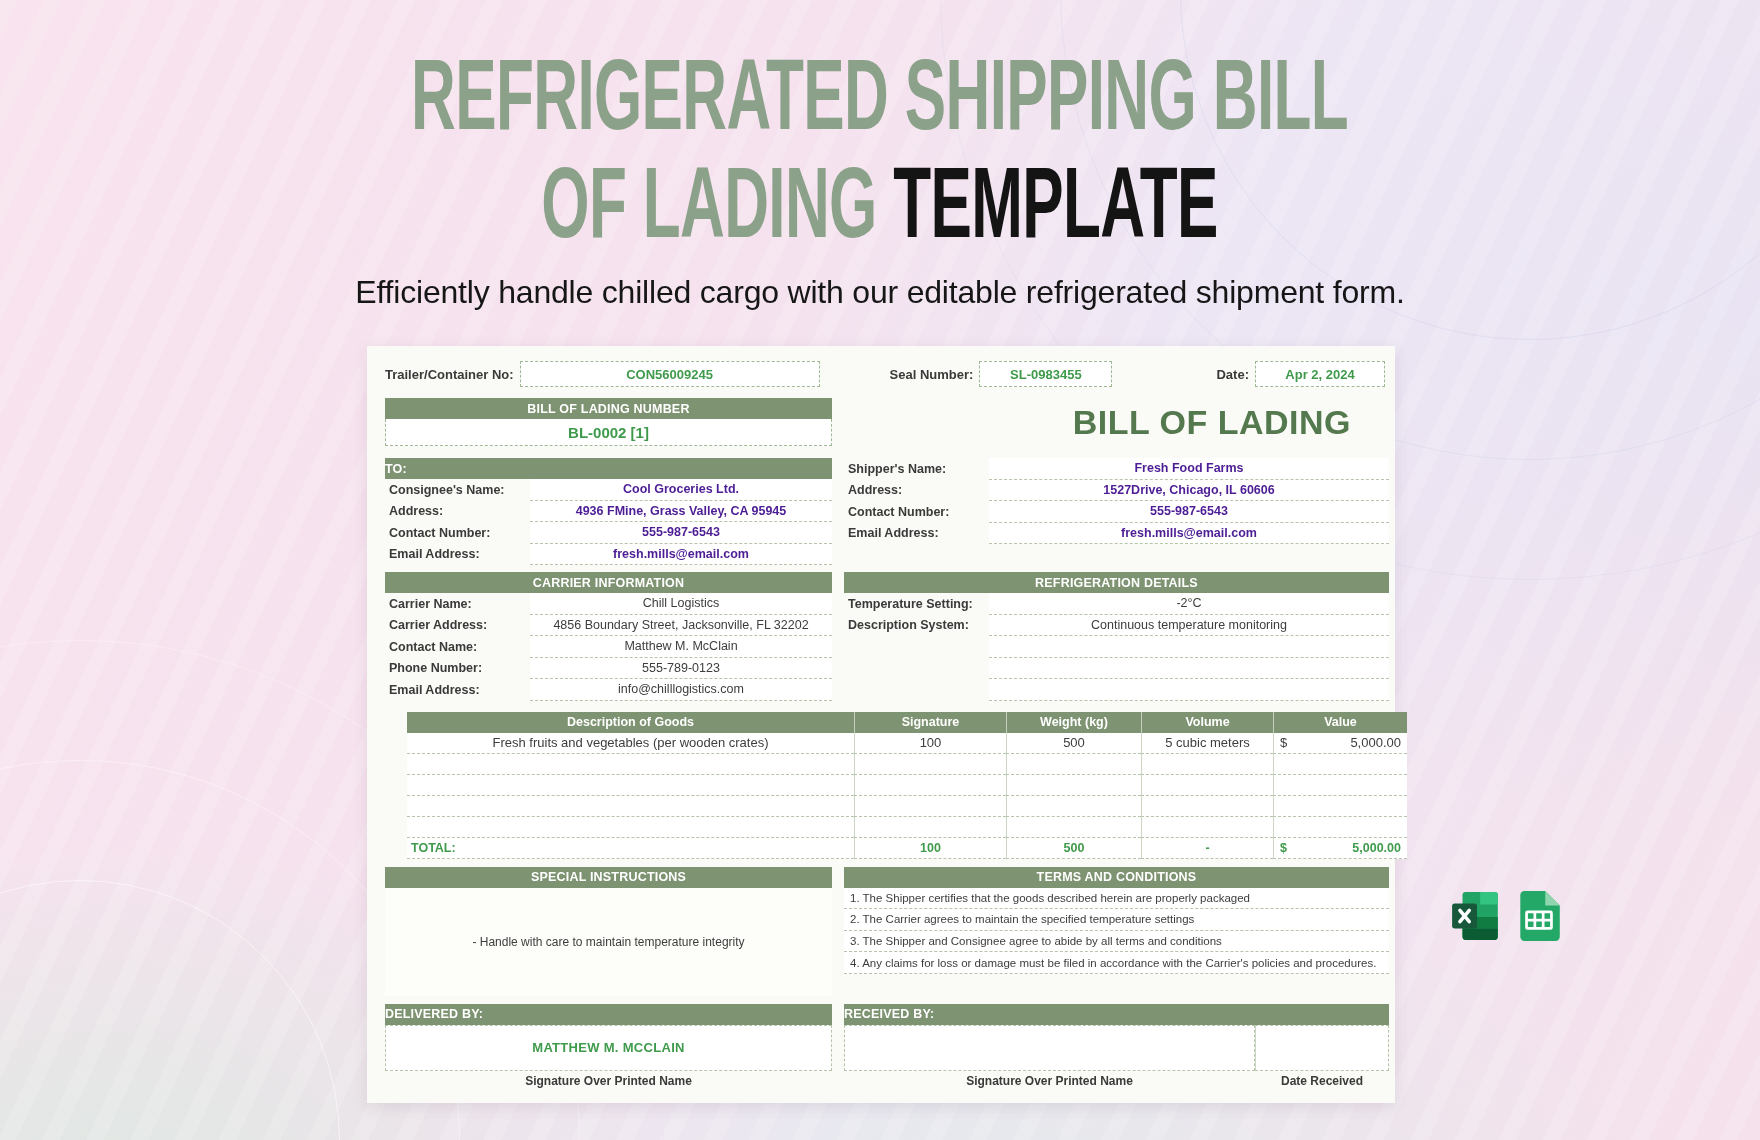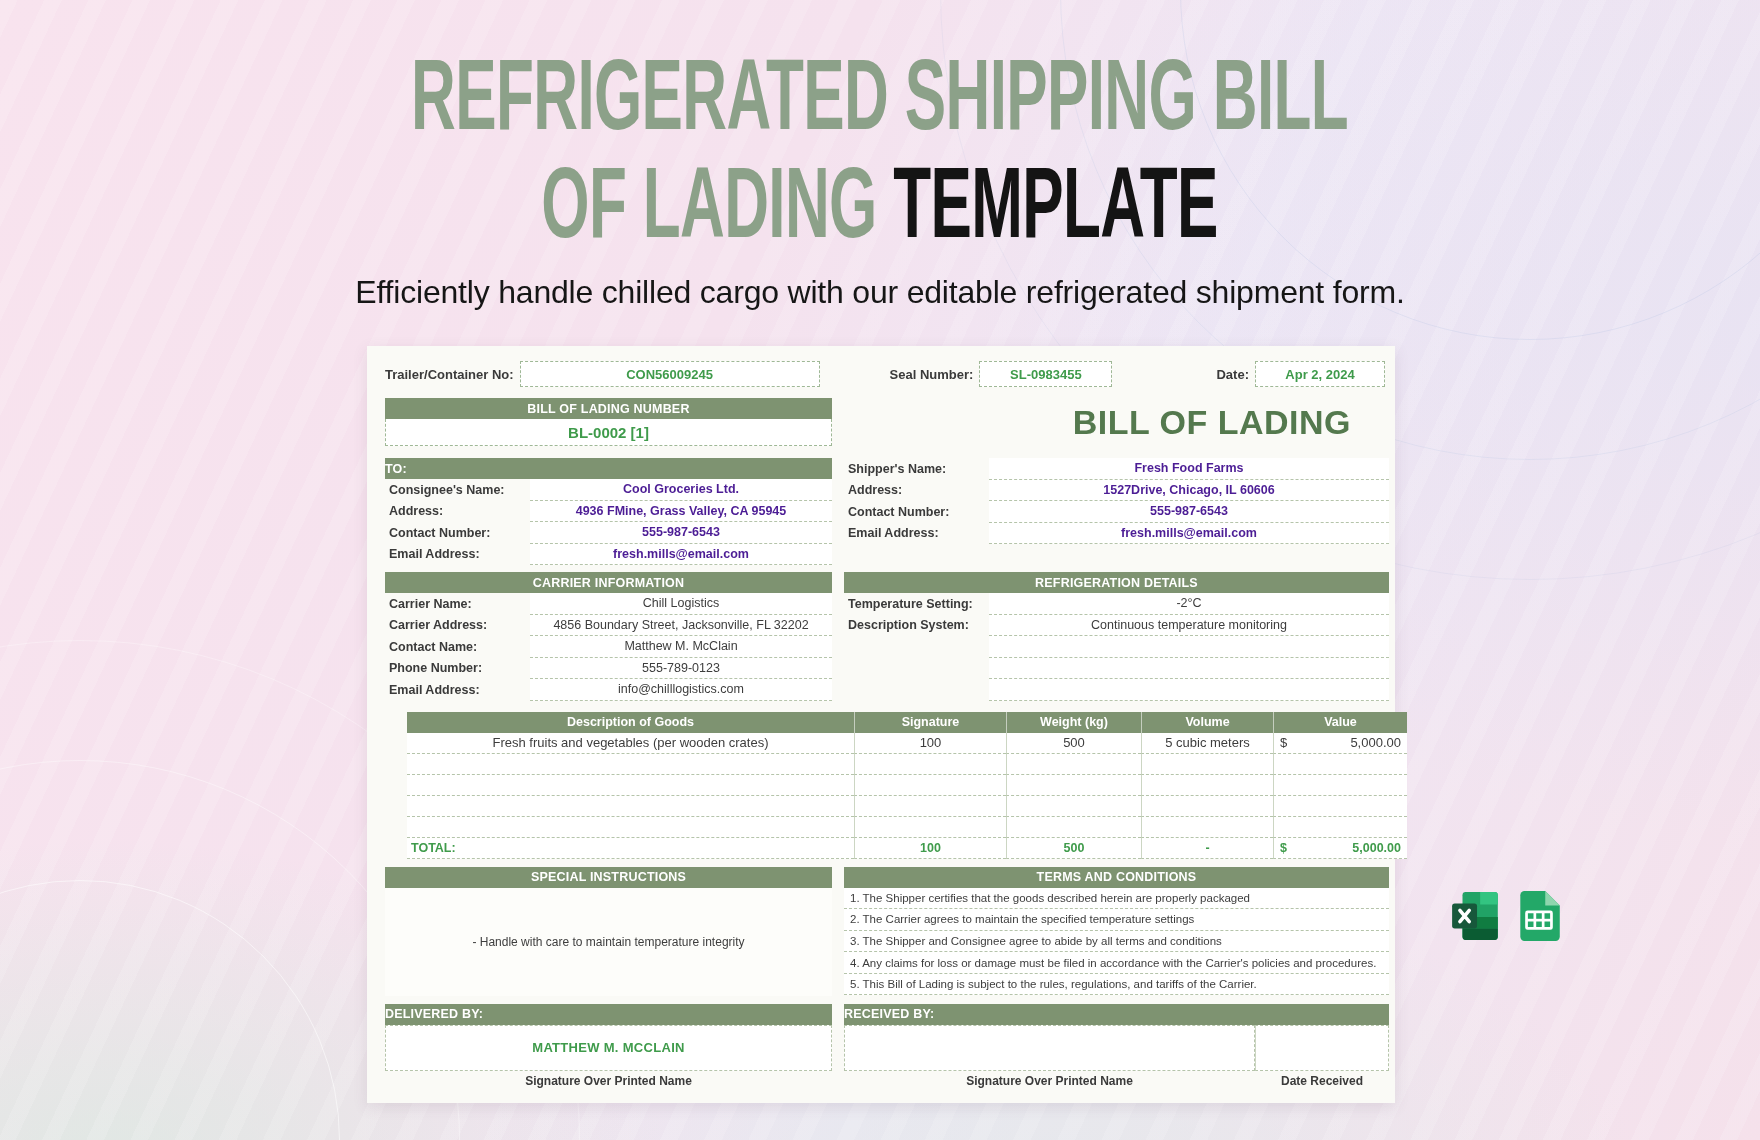--- a/index.html
+++ b/index.html
@@ -311,21 +311,20 @@
     <div>
       <div class="band">SPECIAL INSTRUCTIONS</div>
       <div class="si-body">- Handle with care to maintain temperature integrity</div>
     </div>
     <div>
       <div class="band">TERMS AND CONDITIONS</div>
       <div class="term">1. The Shipper certifies that the goods described herein are properly packaged</div>
       <div class="term">2. The Carrier agrees to maintain the specified temperature settings</div>
       <div class="term">3. The Shipper and Consignee agree to abide by all terms and conditions</div>
       <div class="term">4. Any claims for loss or damage must be filed in accordance with the Carrier's policies and procedures.</div>
-      <div class="term">5. This Bill of Lading is subject to the rules, regulations, and tariffs of the Carrier.</div>
     </div>
   </div>
 
   <div class="grid2">
     <div>
       <div class="band la">DELIVERED BY:</div>
       <div class="sigbox">MATTHEW M. MCCLAIN</div>
       <div class="caption">Signature Over Printed Name</div>
     </div>
     <div>

